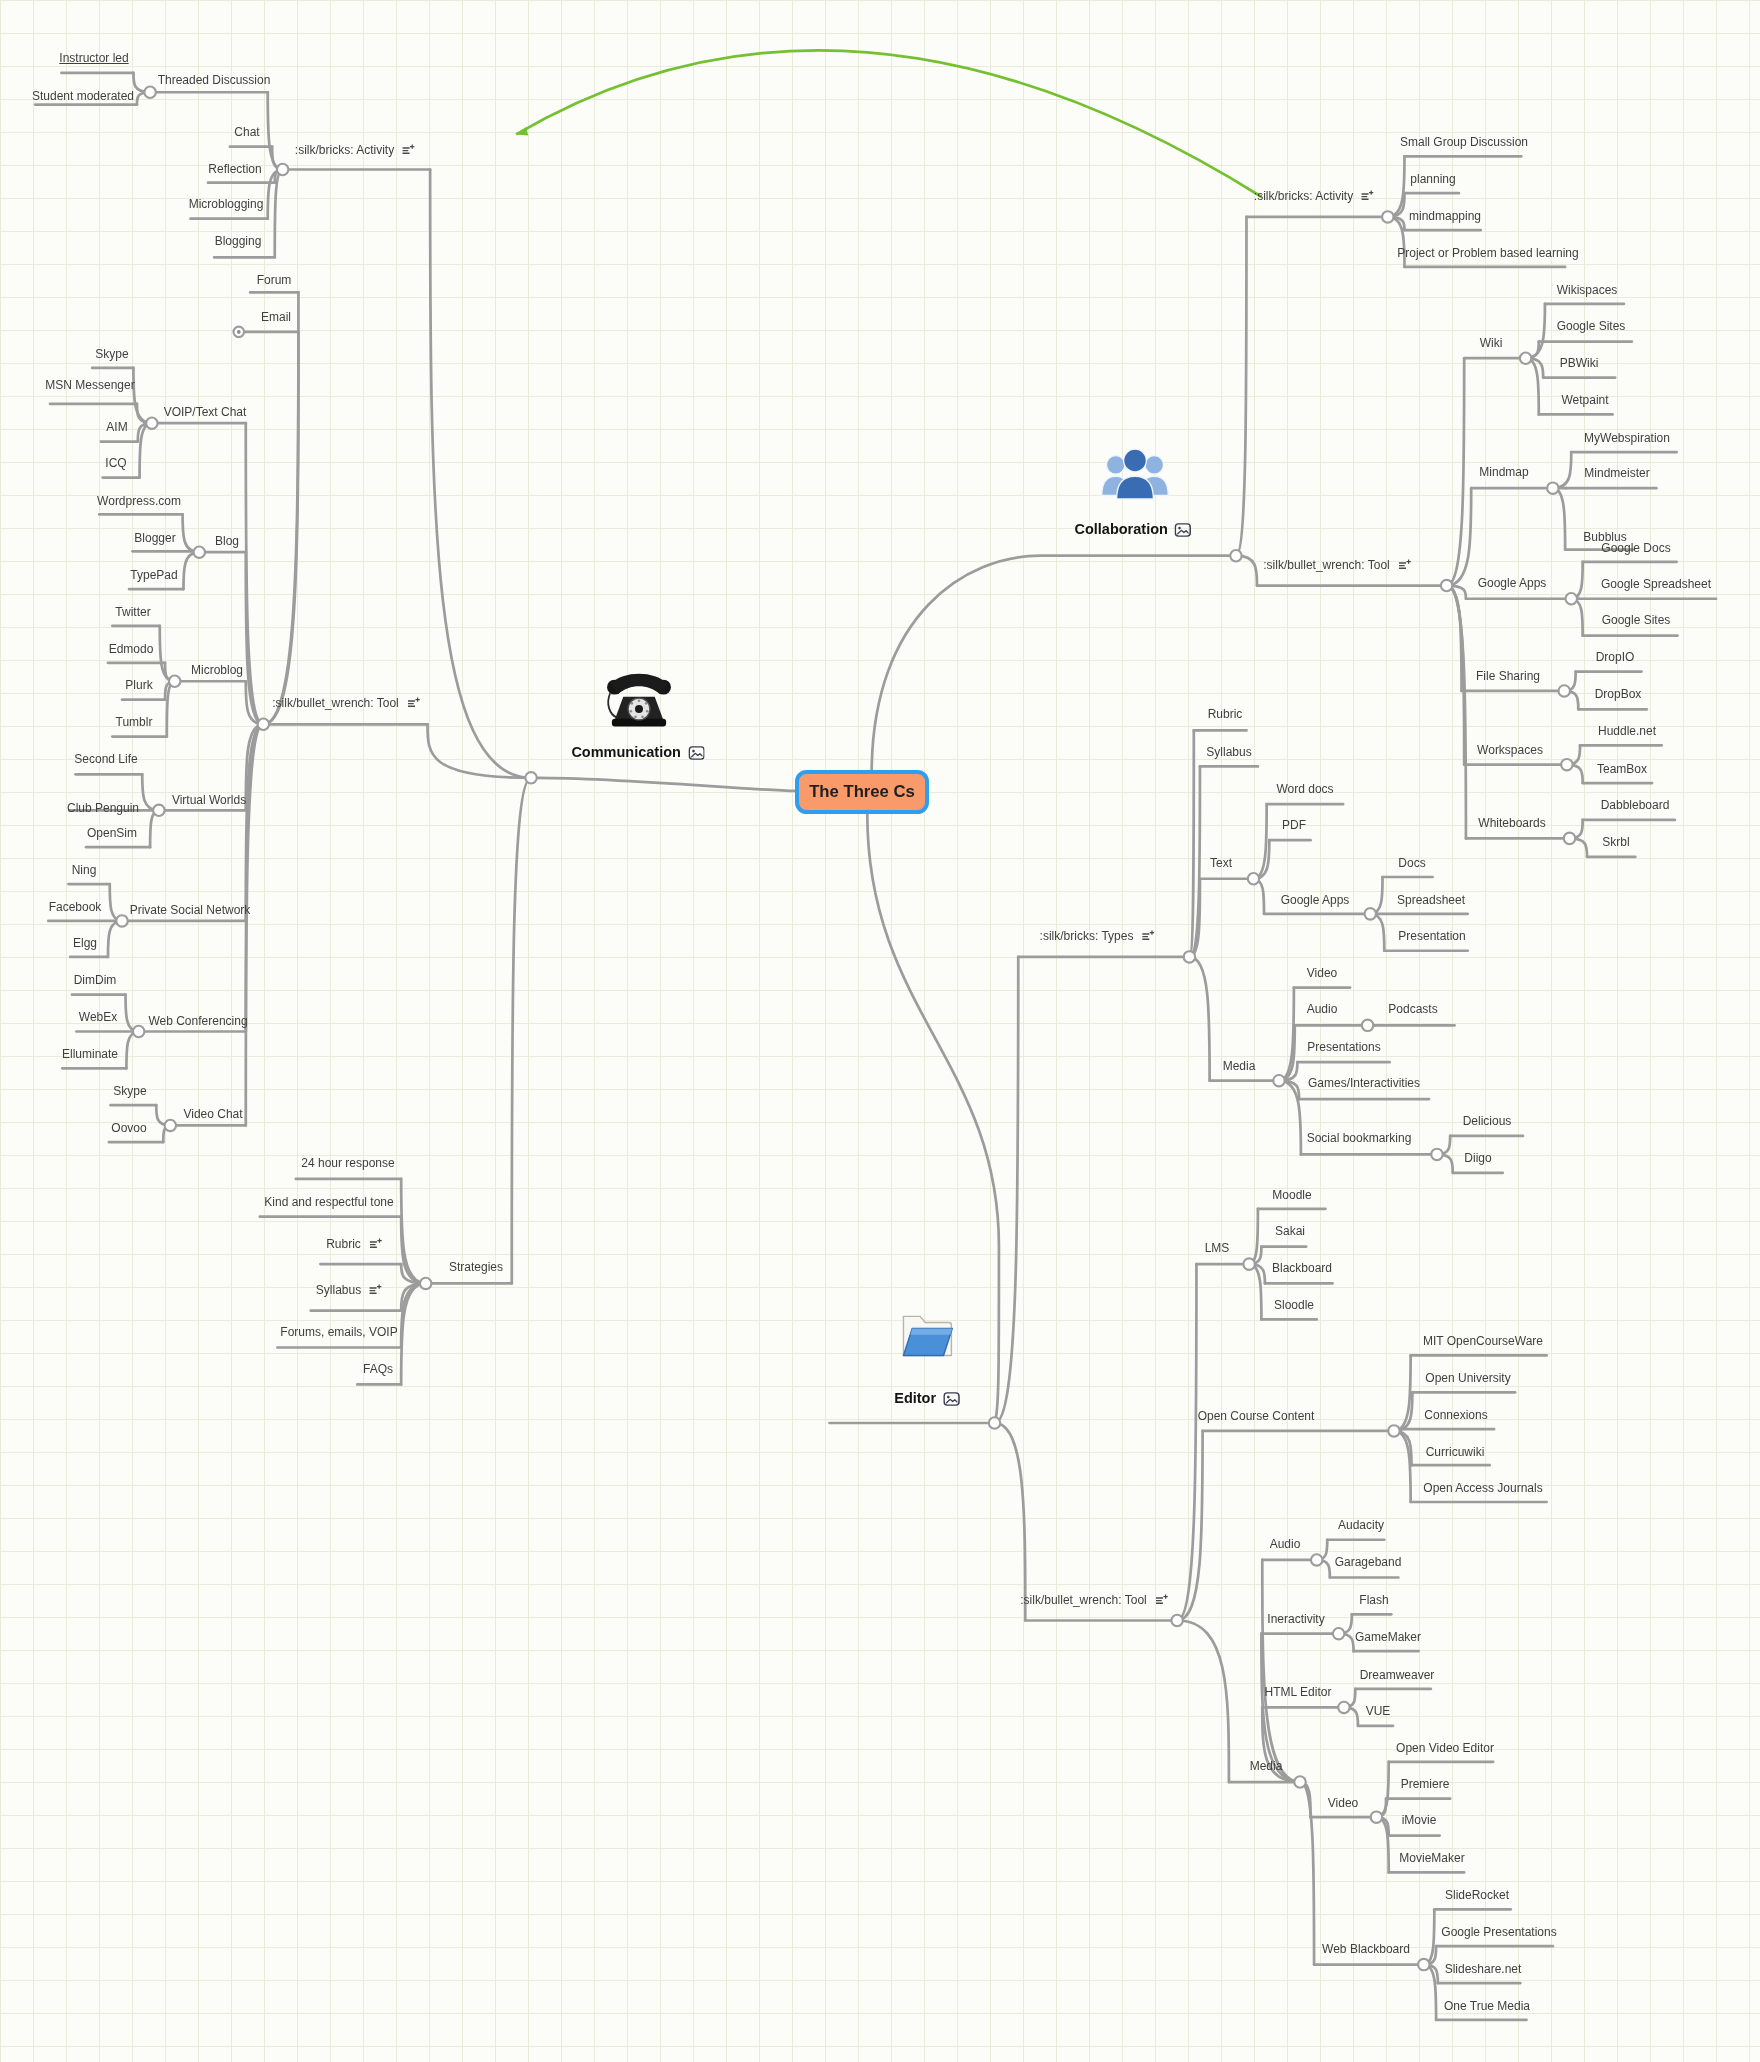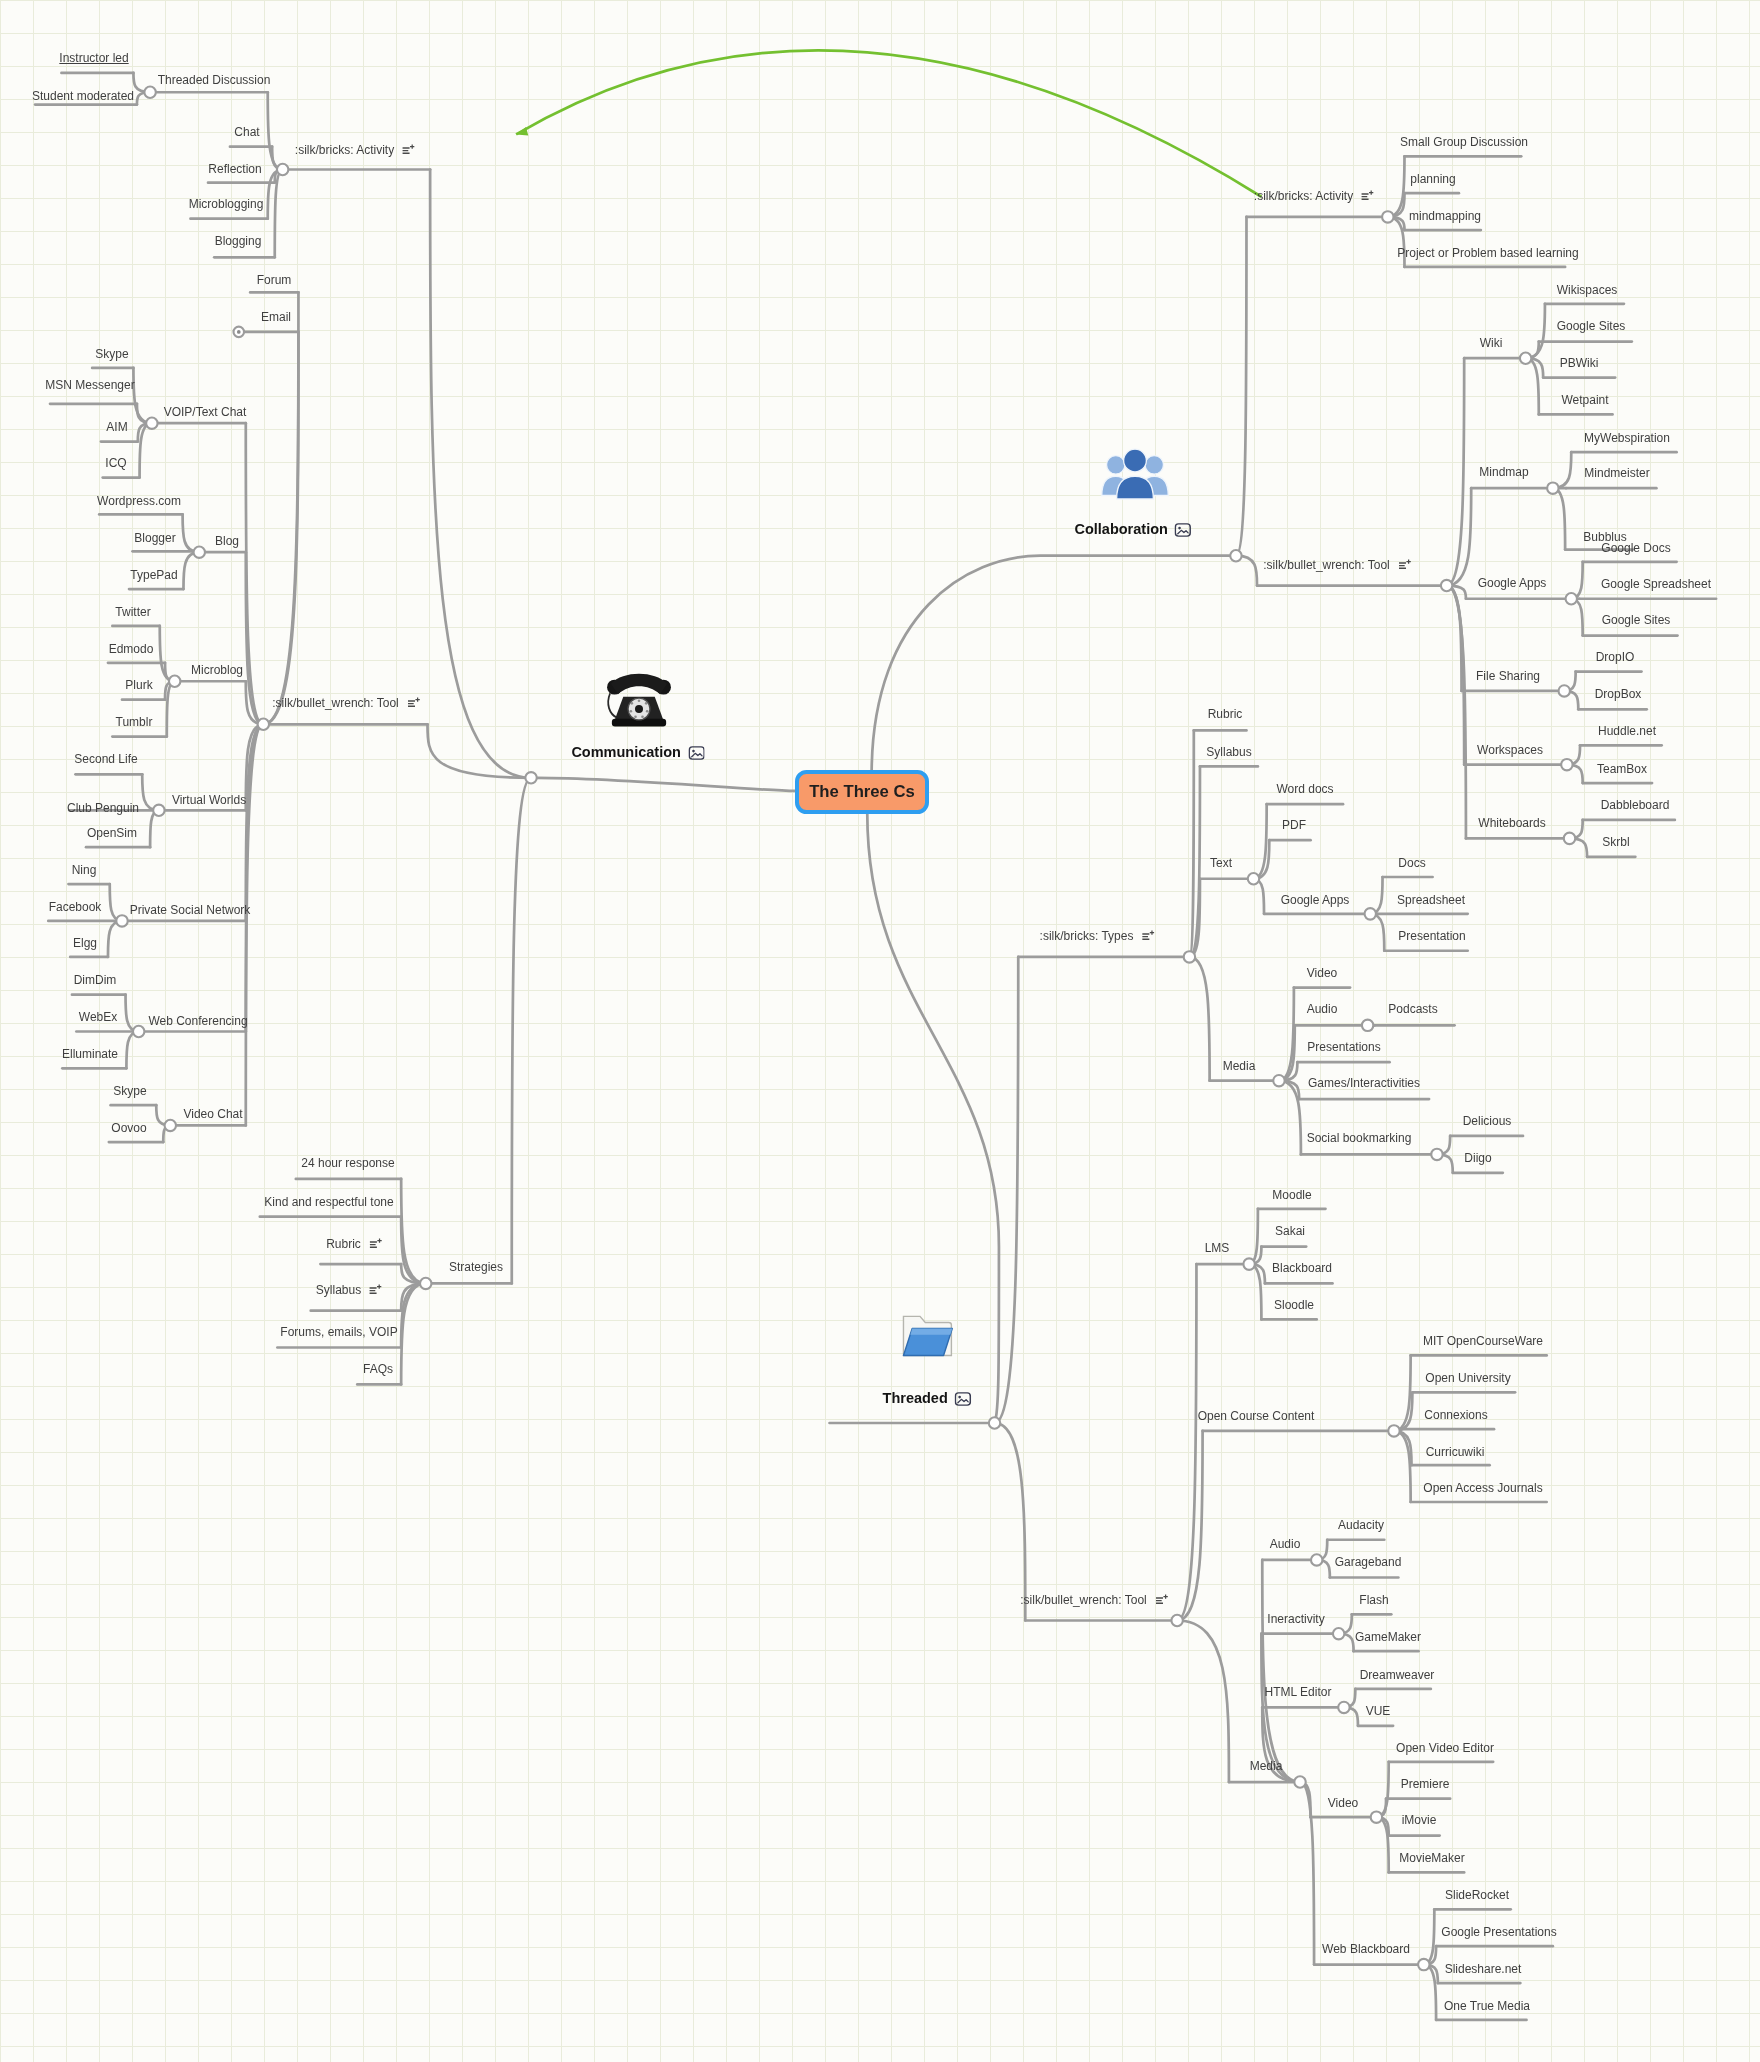--- a/index.html
+++ b/index.html
@@ -347,21 +347,21 @@
       </div>
       <div class="lbl main" style="left: 1133px; top: 522px;">
         <span>Collaboration</span>
         <svg width="16.7" height="14" viewBox="0 0 19 16" aria-hidden="true">
     <rect x="1" y="1" width="17" height="14" rx="3.5" fill="none" stroke="#3a3d52" stroke-width="1.7"></rect>
     <circle cx="5.8" cy="5.8" r="1.5" fill="#3a3d52"></circle>
     <path d="M3.8 12.3 L7.8 8.4 L10.8 10.9 L13.2 8.9 L15.6 11.3" fill="none" stroke="#3a3d52" stroke-width="1.5" stroke-linecap="round" stroke-linejoin="round"></path>
   </svg>
       </div>
       <div class="lbl main" style="left: 927px; top: 1391px;">
-        <span>Threaded</span>
+        <span>Editor</span>
         <svg width="16.7" height="14" viewBox="0 0 19 16" aria-hidden="true">
     <rect x="1" y="1" width="17" height="14" rx="3.5" fill="none" stroke="#3a3d52" stroke-width="1.7"></rect>
     <circle cx="5.8" cy="5.8" r="1.5" fill="#3a3d52"></circle>
     <path d="M3.8 12.3 L7.8 8.4 L10.8 10.9 L13.2 8.9 L15.6 11.3" fill="none" stroke="#3a3d52" stroke-width="1.5" stroke-linecap="round" stroke-linejoin="round"></path>
   </svg>
       </div>
       <div class="lbl" style="left: 355px; top: 144px;">
         <span>:silk/bricks: Activity</span>
         <svg width="14" height="12.3" viewBox="0 0 16 14" aria-hidden="true">
     <path d="M2 4.5h8 M2 7.5h6.5 M2 10.5h8" stroke="#4a4a4a" stroke-width="1.6" fill="none"></path>

